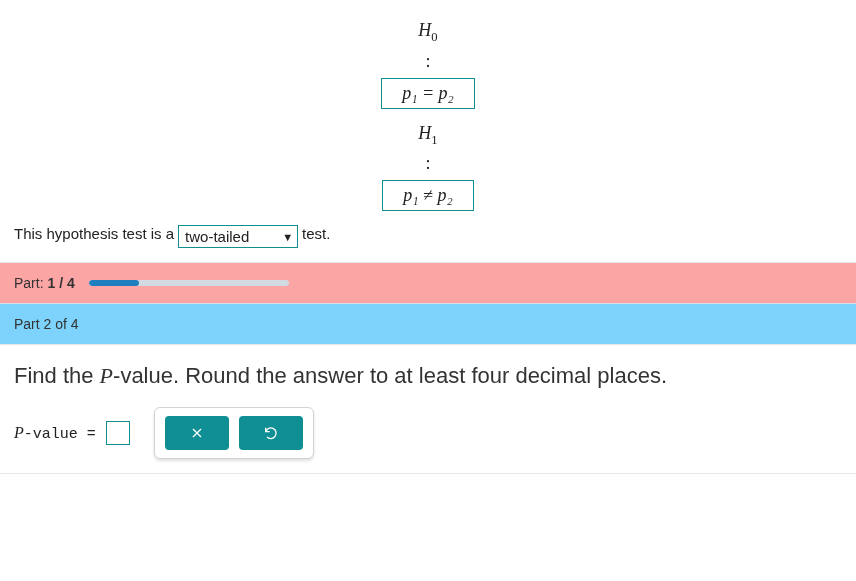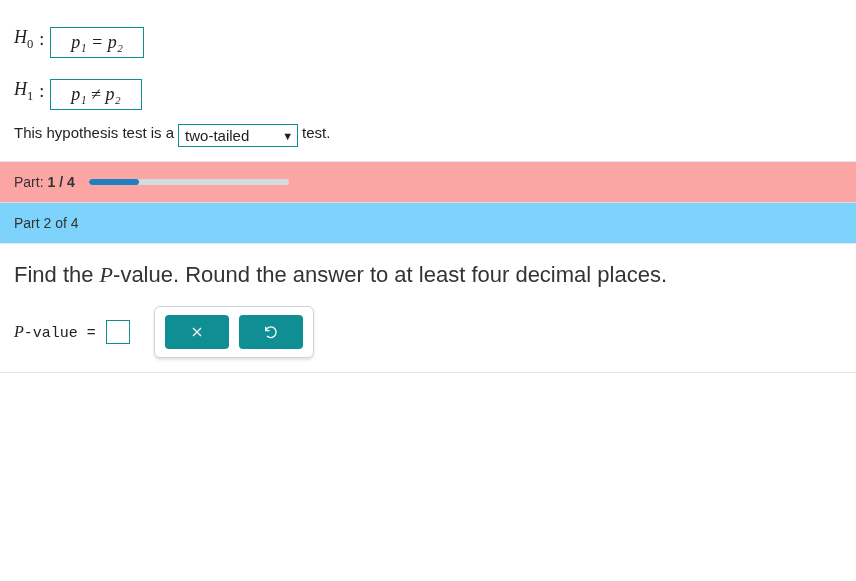--- a/index.html
+++ b/index.html
@@ -20,31 +20,31 @@
     margin: 2px 0 18px 0;
   }
   .hyp-row {
     display: flex;
     align-items: center;
     gap: 6px;
     margin: 10px 0 14px 0;
     font-family: "Times New Roman", Times, serif;
     font-size: 18px;
     font-style: italic;
+    flex-direction: column;
   }
   .hyp-label { font-style: italic; }
   .sub { font-size: 0.7em; vertical-align: sub; font-style: normal; }
   .answer-box {
     border: 1px solid #0f8f94;
     padding: 4px 20px;
     font-family: "Times New Roman", Times, serif;
     font-style: italic;
     font-size: 18px;
     color: #222;
-    margin-top: 7px;
   }
   .sentence {
     font-size: 15px;
     color: #222;
     margin-top: 2px;
     display: flex;
     flex-wrap: wrap;
     gap: 4px;
   }
   .dropdown {

